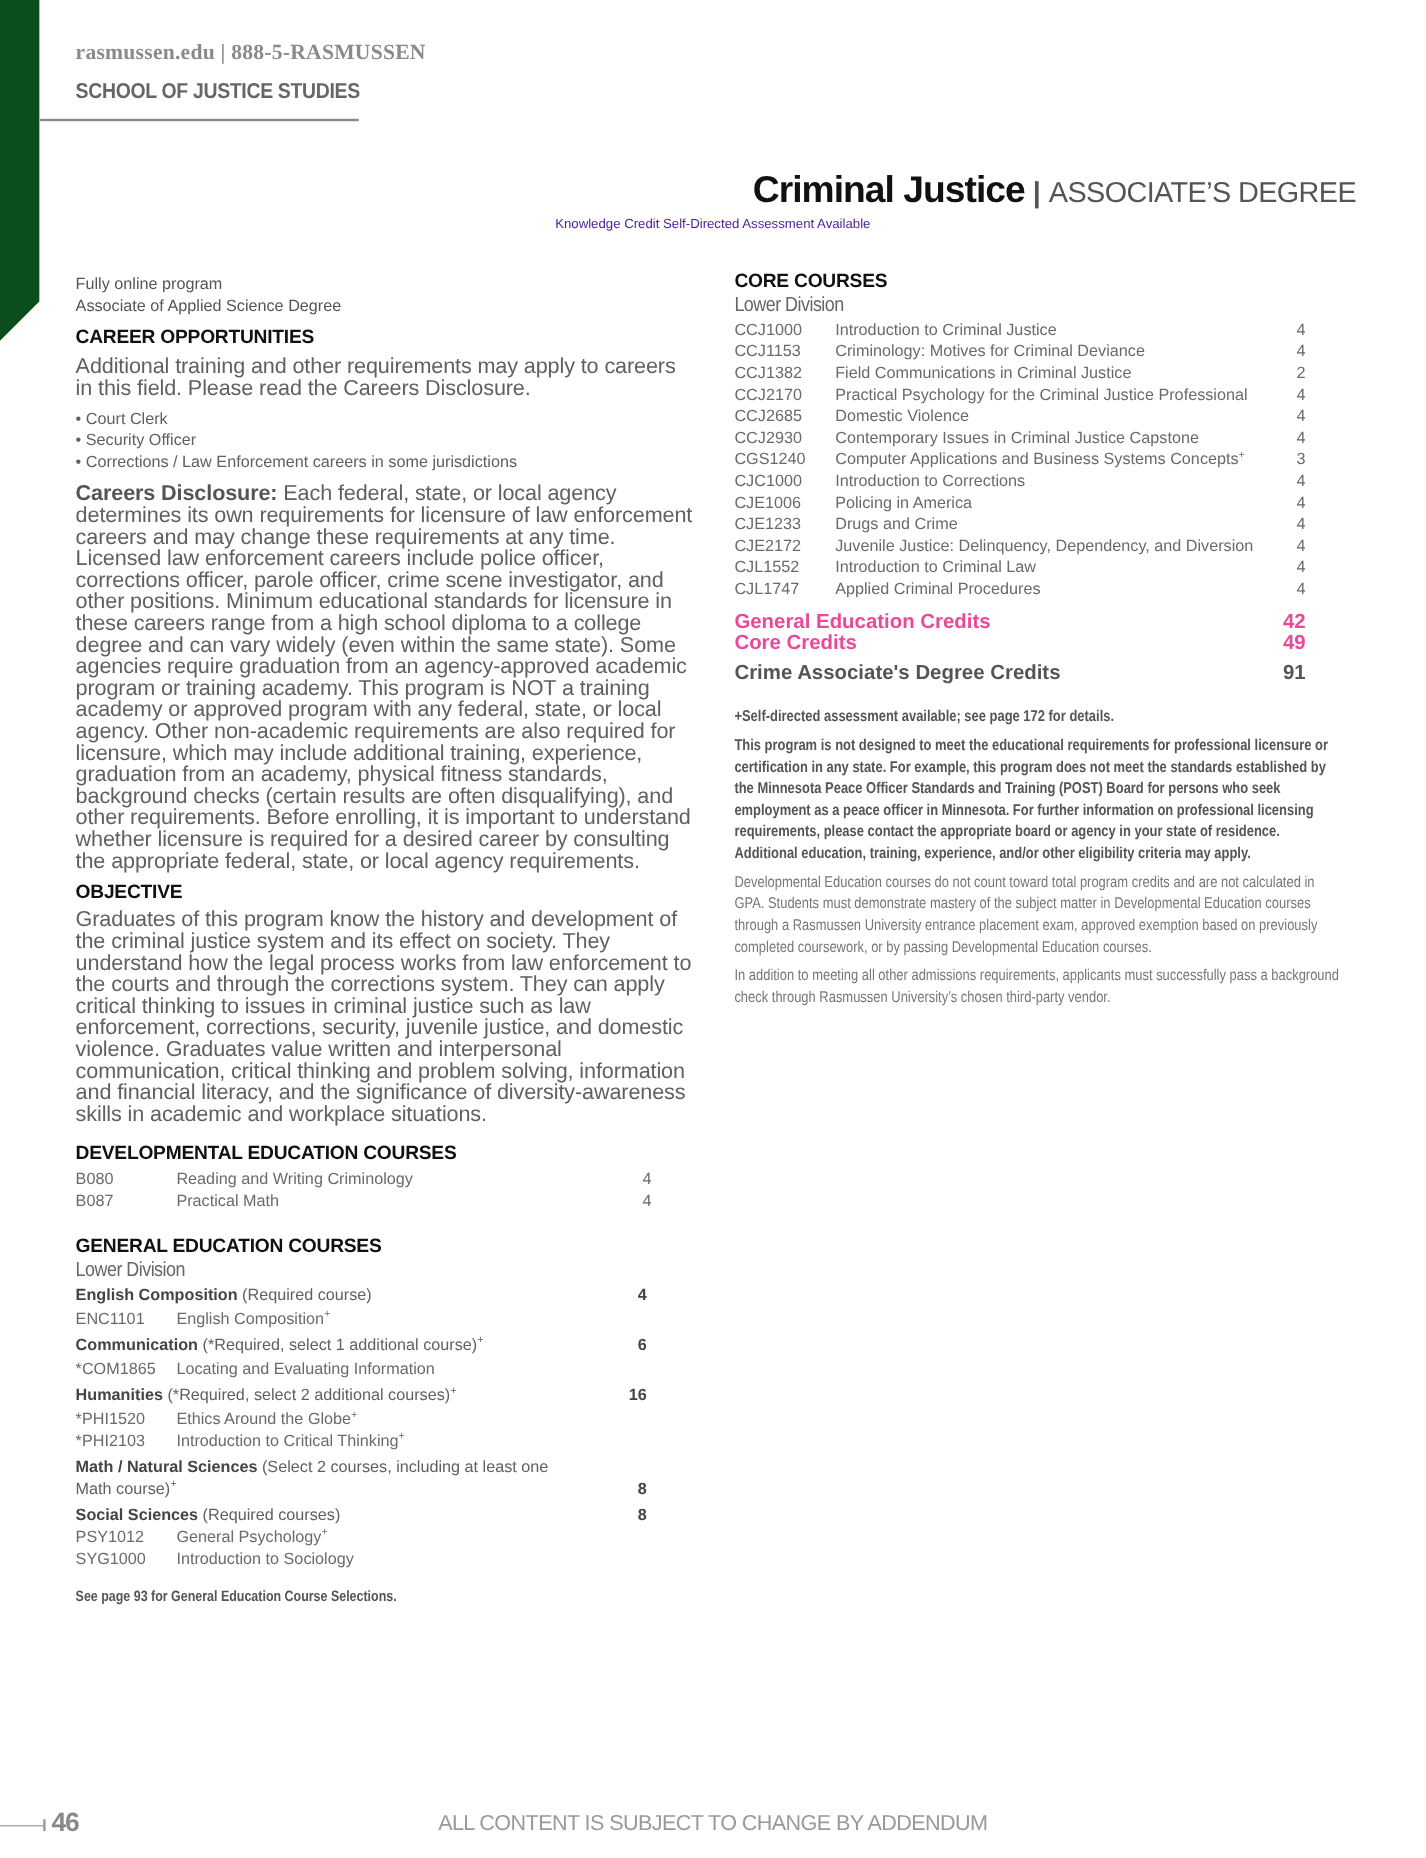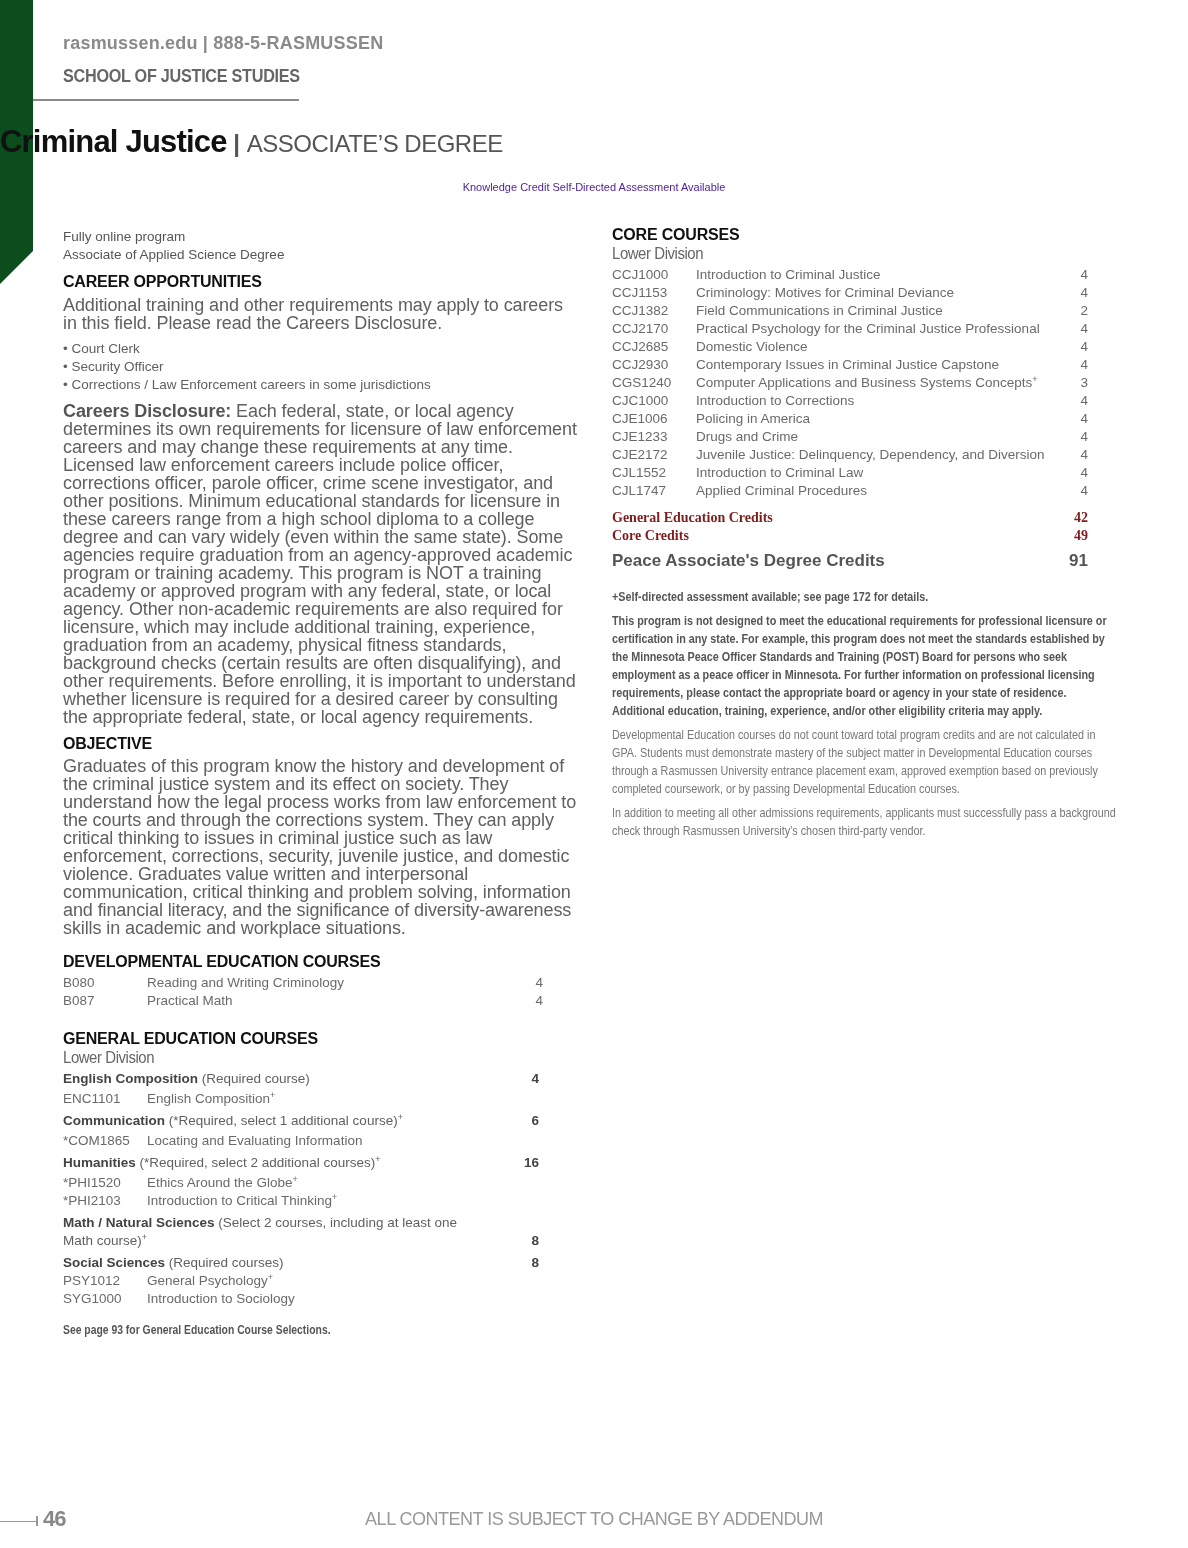--- a/index.html
+++ b/index.html
@@ -1,22 +1,22 @@
 <!DOCTYPE html>
 <html><head>
 <meta charset="utf-8">
 <style>
   html, body { margin:0; padding:0; }
   body { width:1188px; height:1548px; position:relative; background:#fff; overflow:hidden;
          font-family:"Liberation Sans", sans-serif; color:#555; }
   .green-bar { position:absolute; left:0; top:0; width:33px; height:284px; }
-  .site-line { position:absolute; left:63px; top:33px; font-size:18px; font-weight:bold; color:#8a8a8a; letter-spacing:0.2px; }
+  .site-line { position:absolute; left:63px; top:33px; font-size:18px; font-weight:bold; color:#8a8a8a; letter-spacing:0.2px;font-family:Liberation Serif, serif; }
   .school { position:absolute; left:63px; top:66px; font-size:18px; font-weight:bold; color:#666; letter-spacing:-0.3px; transform:scaleX(0.9); transform-origin:left; }
   .hdr-rule { position:absolute; left:33px; top:99px; width:266px; height:2px; background:#8a8a8a; }
-  .title-wrap { position:absolute; left:0; top:124px; width:1130px; text-align:left; }
+  .title-wrap { position:absolute; left:0; top:140px; width:1130px; text-align:right; }
   .title-main { font-size:31px; font-weight:bold; color:#111; letter-spacing:-0.8px; }
   .title-sep { font-size:24px; color:#555; font-weight:bold; }
   .title-sub { font-size:24px; color:#555; letter-spacing:-0.5px; }
   .subtitle { position:absolute; left:0; top:181px; width:1188px; text-align:center; font-size:11px; color:#4c1d95; }
 
   .col { position:absolute; }
   .left { left:63px; top:228px; width:515px; }
   .right { left:612px; top:226px; width:510px; }
 
   .plain { font-size:13.5px; line-height:18px; color:#555; }
@@ -29,21 +29,21 @@
   .crow { display:flex; font-size:13.5px; line-height:18px; color:#6a6a6a; }
   .crow .code { width:84px; flex:none; }
   .crow .name { flex:1; }
   .crow .cr { width:24px; text-align:right; flex:none; }
   .grp { display:flex; font-size:13.5px; line-height:18px; color:#606060;gap:28px; }
   .grp .gname { flex:1; }
   .grp .gname b { color:#444; }
   .grp .cr { width:30px; text-align:right; font-weight:bold; color:#444; }
   sup { font-size:9px; line-height:0; }
 
-  .sumrow { display:flex; font-size:14px; line-height:18px; font-weight:bold; color:#7f1d1d;font-family:Liberation Serif, serif; }
+  .sumrow { display:flex; font-size:17px; line-height:18px; font-weight:bold; color:#ec4899; }
   .sumrow .lbl { flex:1; }
   .total { display:flex; font-size:17px; color:#555; font-weight:bold; margin-top:6px; }
   .total .lbl { flex:1; }
 
   .note-narrow { font-size:13px; line-height:18px; color:#555; transform:scaleX(0.83); transform-origin:left; width:612px; margin:0; }
   .note-bold { font-weight:bold; }
   .note-light { font-size:13px; line-height:18px; color:#777; transform:scaleX(0.83); transform-origin:left; width:612px; margin:0; }
 
   .footer-line { position:absolute; left:0; top:1521px; width:37px; height:1px; background:#999; }
   .footer-tick { position:absolute; left:36px; top:1516px; width:2px; height:10px; background:#999; }
@@ -232,21 +232,21 @@
   <div style="width:476px; margin-top:9px;">
     <div class="sumrow">
       <span class="lbl">General Education Credits</span>
       <span>42</span>
     </div>
     <div class="sumrow">
       <span class="lbl">Core Credits</span>
       <span>49</span>
     </div>
     <div class="total">
-      <span class="lbl">Peace Associate's Degree Credits</span>
+      <span class="lbl">Crime Associate's Degree Credits</span>
       <span>91</span>
     </div>
   </div>
 
   <p class="note-narrow note-bold" style="margin-top:17px;">+Self-directed assessment available; see page 172 for details.</p>
   <p class="note-narrow note-bold" style="margin-top:6px;">This program is not designed to meet the educational requirements for professional licensure or certification in any state. For example, this program does not meet the standards established by the Minnesota Peace Officer Standards and Training (POST) Board for persons who seek employment as a peace officer in Minnesota. For further information on professional licensing requirements, please contact the appropriate board or agency in your state of residence. Additional education, training, experience, and/or other eligibility criteria may apply.</p>
   <p class="note-light" style="margin-top:6px;">Developmental Education courses do not count toward total program credits and are not calculated in GPA. Students must demonstrate mastery of the subject matter in Developmental Education courses through a Rasmussen University entrance placement exam, approved exemption based on previously completed coursework, or by passing Developmental Education courses.</p>
   <p class="note-light" style="margin-top:6px;">In addition to meeting all other admissions requirements, applicants must successfully pass a background check through Rasmussen University’s chosen third-party vendor.</p>
 </div>
 

